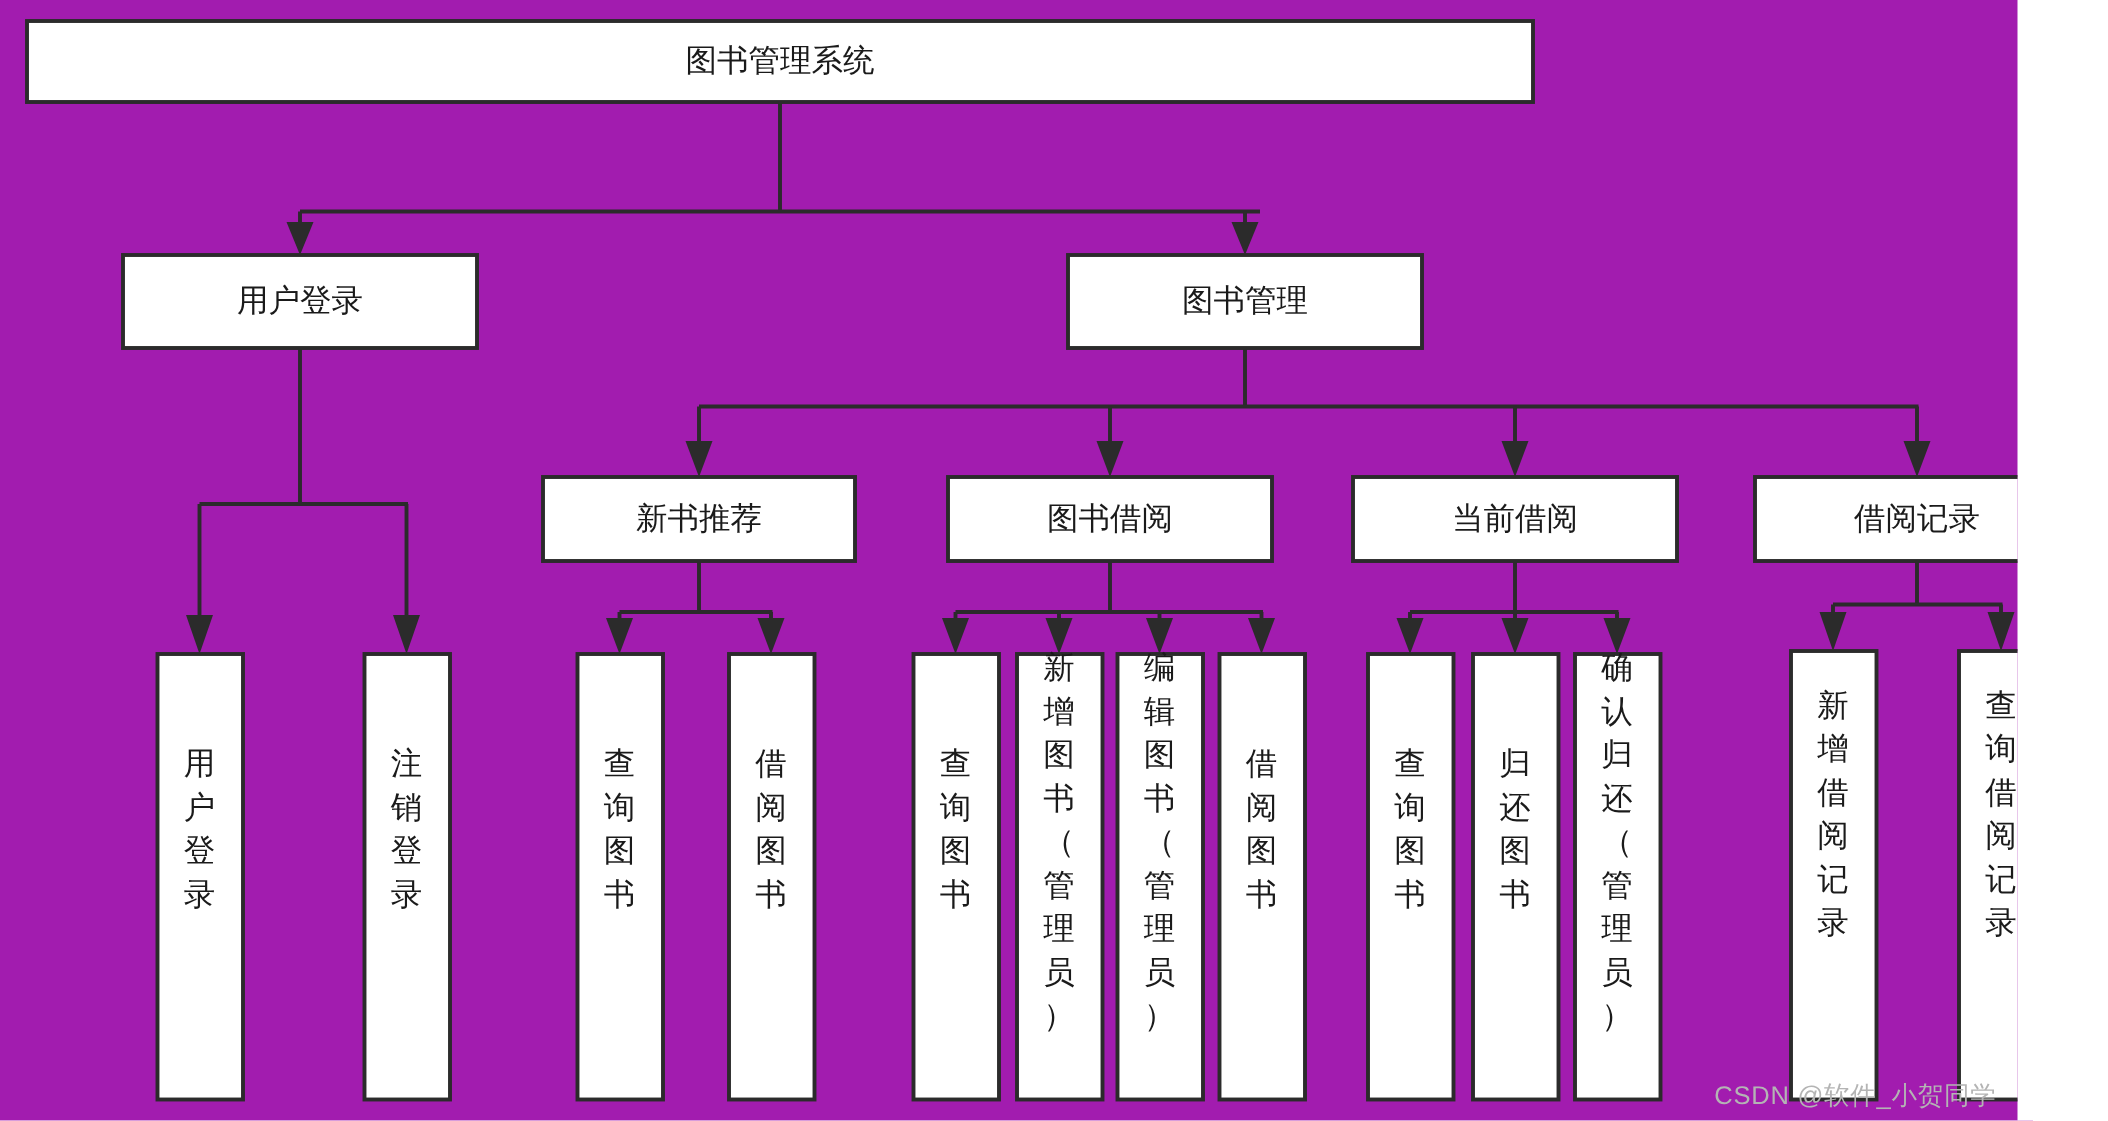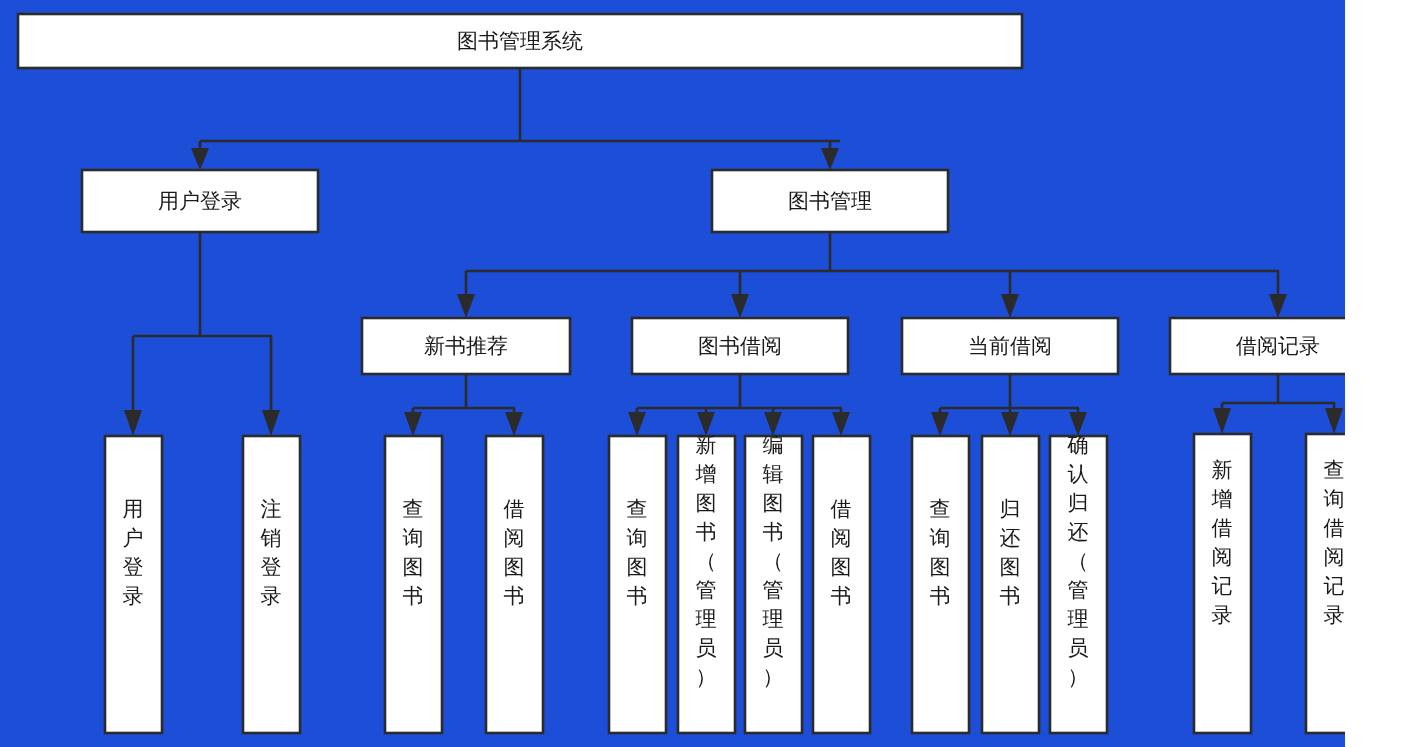--- a/index.html
+++ b/index.html
@@ -7,21 +7,21 @@
     padding: 0;
     background: #ffffff;
   }
   body {
     font-family: "Liberation Sans", "DejaVu Sans", sans-serif;
   }
   #diagram-root {
     position: relative;
     width: 1345px;
     height: 747px;
-    background: #1d4ed8;
+    background: #a21caf;
     overflow: hidden;
   }
   svg.diagram-canvas {
     position: absolute;
     top: 0;
     left: 0;
     width: 1405px;
     height: 747px;
   }
   .node-box {
@@ -239,13 +239,14 @@
       <text class="node-label-vertical" x="1222" y="477"><tspan x="1222" y="477">新</tspan><tspan x="1222" y="506">增</tspan><tspan x="1222" y="535">借</tspan><tspan x="1222" y="564">阅</tspan><tspan x="1222" y="593">记</tspan><tspan x="1222" y="622">录</tspan></text>
     </g>
 
     <g>
       <rect class="node-box" x="1306" y="434" width="57" height="299"></rect>
       <text class="node-label-vertical" x="1334" y="477"><tspan x="1334" y="477">查</tspan><tspan x="1334" y="506">询</tspan><tspan x="1334" y="535">借</tspan><tspan x="1334" y="564">阅</tspan><tspan x="1334" y="593">记</tspan><tspan x="1334" y="622">录</tspan></text>
     </g>
 
   </svg>
 
+  <div class="watermark">CSDN @软件_小贺同学</div>
 </div>
 
 </body></html>

